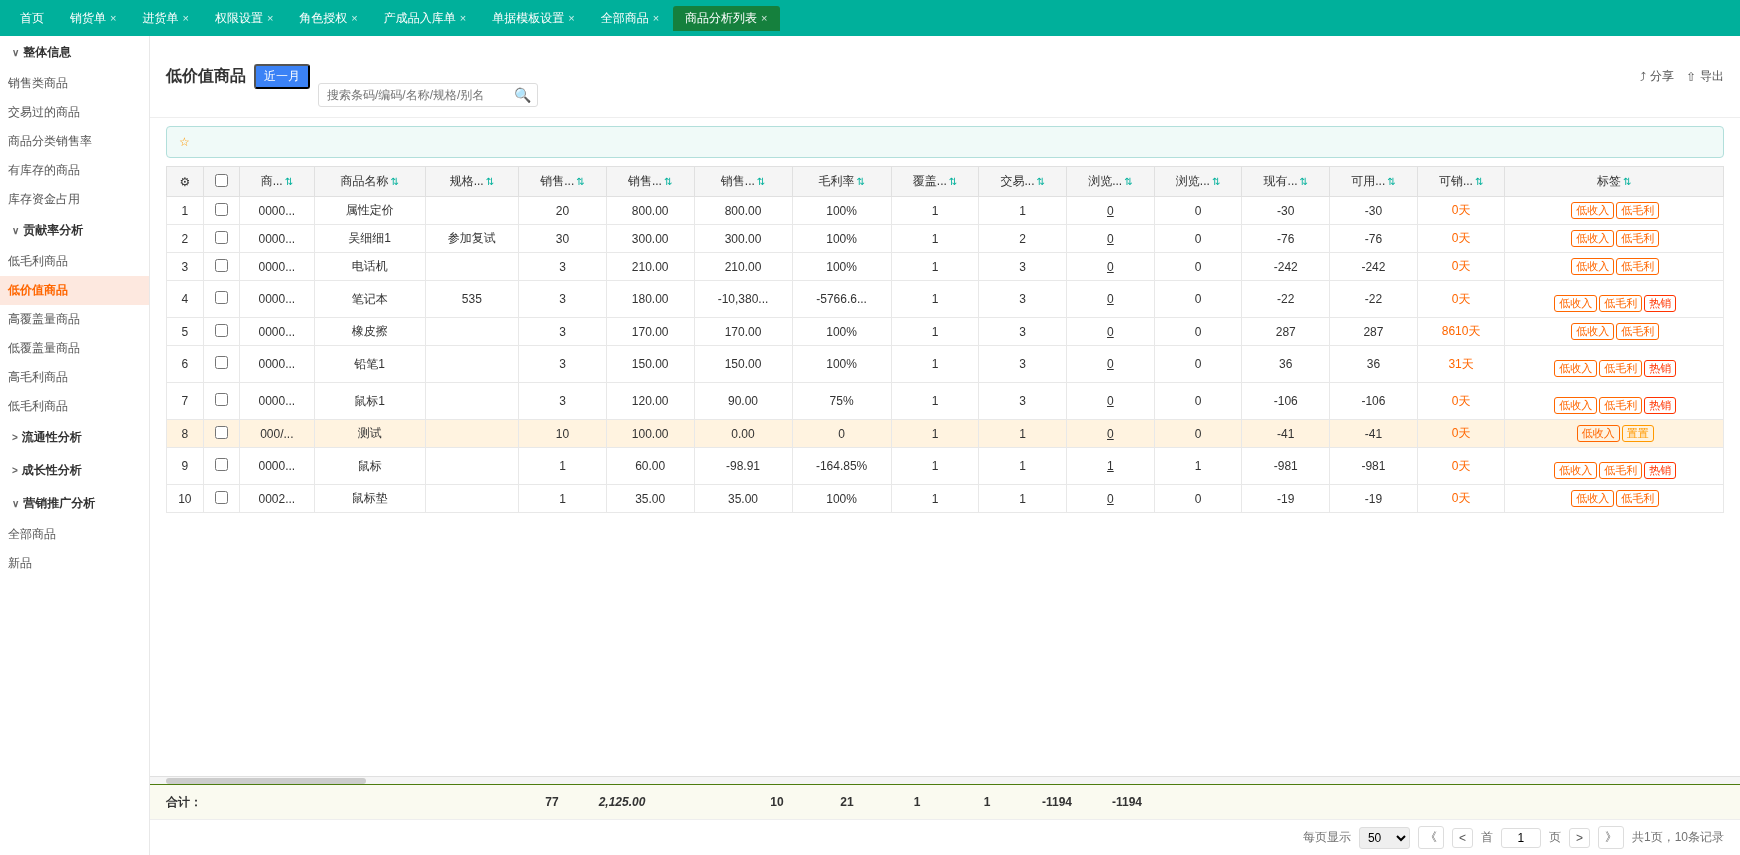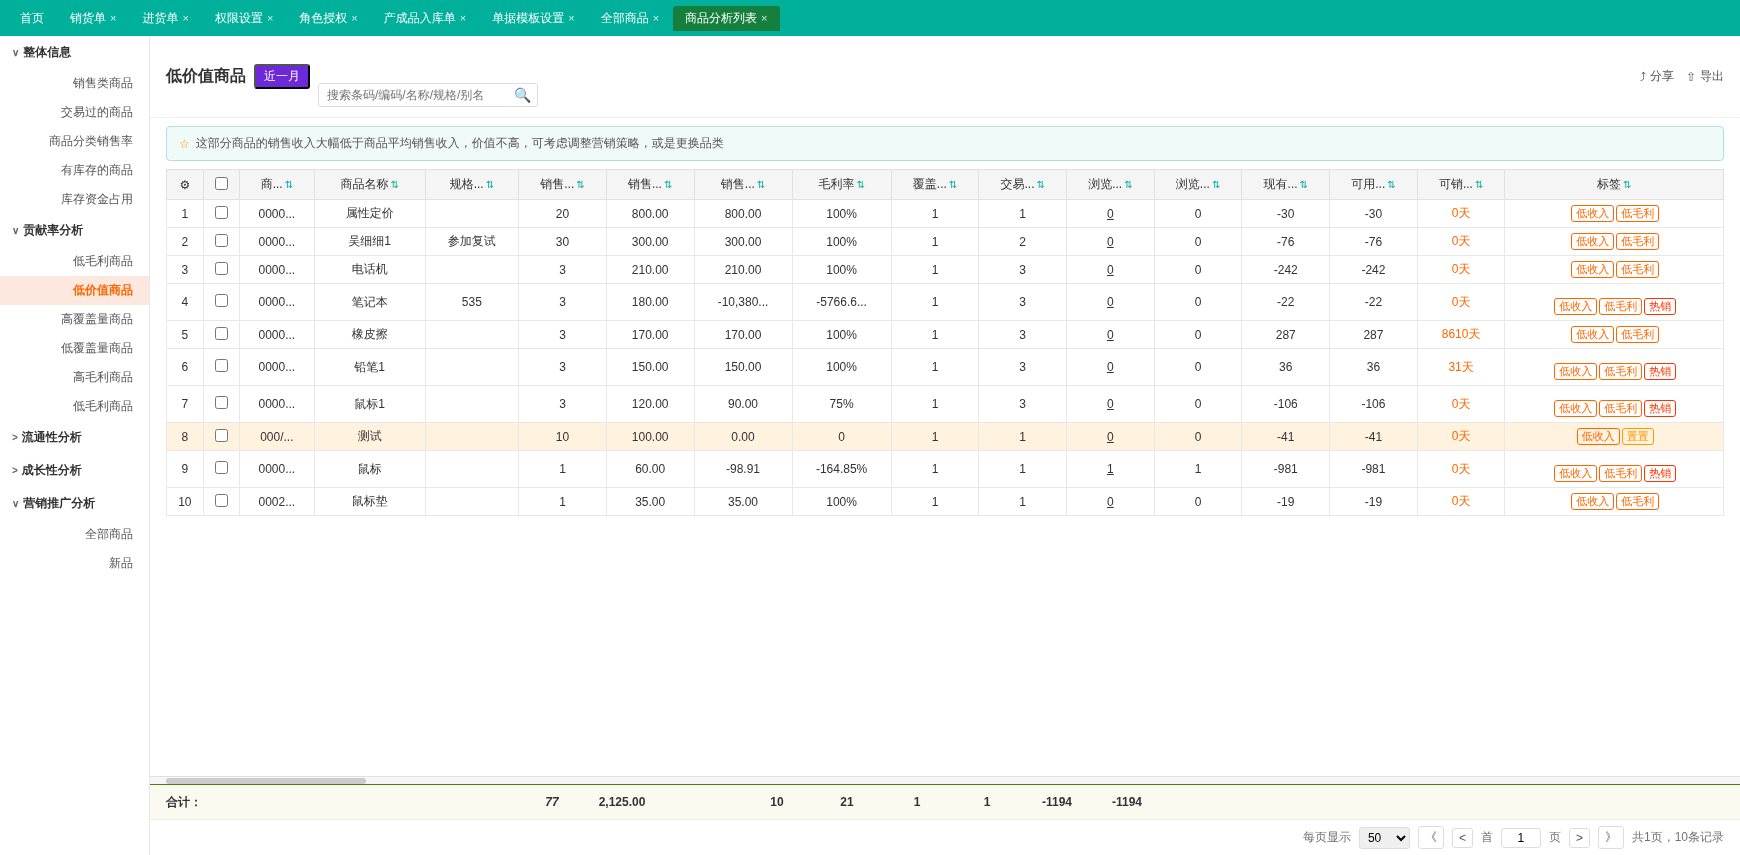--- a/index.html
+++ b/index.html
@@ -46,26 +46,25 @@
       padding: 8px 12px;
       color: #333;
       font-weight: bold;
       font-size: 12px;
       display: flex;
       align-items: center;
       gap: 4px;
     }
     .sidebar-group-title .toggle { color: #666; font-size: 10px; }
     .sidebar-item {
-      padding: 6px 16px;
+      padding: 6px 8px;
       color: #555;
       cursor: pointer;
       white-space: nowrap;
       font-size: 12px;
-      text-align: right;
     }
     .sidebar-item.active { background: #fde8df; color: #ff6600; font-weight: bold; }
 
     
     .content-area {
       flex: 1;
       display: flex;
       flex-direction: column;
       overflow: hidden;
       background: #fff;
@@ -79,21 +78,21 @@
       gap: 8px;
       border-bottom: 1px solid #eee;
       flex-shrink: 0;
     }
     .content-title {
       font-size: 16px;
       font-weight: bold;
       color: #333;
     }
     .tag-btn {
-      background: #6d28d9;
+      background: #3b82f6;
       color: #fff;
       border-radius: 3px;
       padding: 2px 8px;
       font-size: 12px;
       cursor: pointer;
     }
     .search-box {
       border: 1px solid #ddd;
       border-radius: 3px;
       padding: 4px 28px 4px 8px;
@@ -349,21 +348,20 @@
         </div>
         <div class="header-btn">
           <span>⇧</span>
           <span>导出</span>
         </div>
       </div>
     </div>
 
     <div class="info-bar">
       <span class="star">☆</span>
-      <span>这部分商品的销售收入大幅低于商品平均销售收入，价值不高，可考虑调整营销策略，或是更换品类</span>
     </div>
 
     <div class="table-container">
       <table>
         <thead>
           <tr>
             <th>⚙</th>
             <th><input type="checkbox" style=""></th>
             <th>商...<span class="col-sort">⇅</span></th>
             <th>商品名称<span class="col-sort">⇅</span></th>
@@ -582,22 +580,22 @@
     </div>
 
     <div class="table-footer">
       <span class="total-label">合计：</span>
       <div class="total-cells">
         <div class="total-cell" style="min-width:36px;"></div>
         <div class="total-cell" style="min-width:36px;"></div>
         <div class="total-cell" style="min-width:70px;"></div>
         <div class="total-cell" style="min-width:110px;"></div>
         <div class="total-cell" style="min-width:60px;"></div>
-        <div class="total-cell" style="min-width:60px;font-style:italic;">77</div>
-        <div class="total-cell" style="min-width:80px;">2,125.00</div>
+        <div class="total-cell" style="min-width:60px;">77</div>
+        <div class="total-cell" style="min-width:80px;font-style:italic;">2,125.00</div>
         <div class="total-cell" style="min-width:80px;"></div>
         <div class="total-cell" style="min-width:70px;">10</div>
         <div class="total-cell" style="min-width:70px;">21</div>
         <div class="total-cell" style="min-width:70px;">1</div>
         <div class="total-cell" style="min-width:70px;">1</div>
         <div class="total-cell" style="min-width:70px;">-1194</div>
         <div class="total-cell" style="min-width:70px;">-1194</div>
       </div>
     </div>
 

